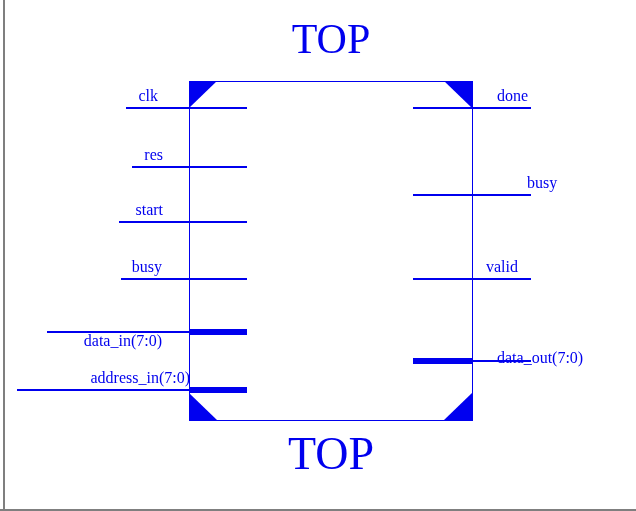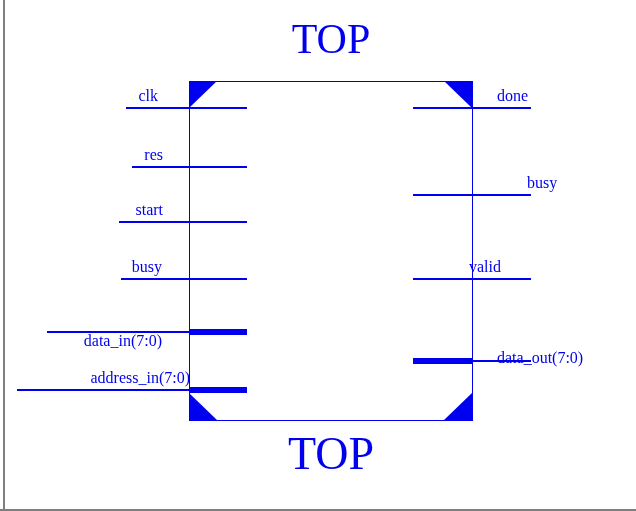--- a/index.html
+++ b/index.html
@@ -64,21 +64,21 @@
       <div class="port-label" style="right: 474px; top: 310px; margin-top: 21px;">data_in(7:0)</div>
       <div class="port-line" style="left: 47px; top: 331px; width: 142px;"></div>
       <div class="port-bus" style="left: 189px; top: 329px; width: 58px;"></div>
       <div class="port-label" style="right: 446px; top: 368px;">address_in(7:0)</div>
       <div class="port-line" style="left: 17px; top: 389px; width: 172px;"></div>
       <div class="port-bus" style="left: 189px; top: 387px; width: 58px;"></div>
       <div class="port-label" style="left: 497px; top: 86px;">done</div>
       <div class="port-line" style="left: 413px; top: 107px; width: 117.5px;"></div>
       <div class="port-label" style="left: 527px; top: 173px;">busy</div>
       <div class="port-line" style="left: 413px; top: 194px; width: 117.5px;"></div>
-      <div class="port-label" style="left: 469px; top: 257px;">valid</div>
+      <div class="port-label" style="left: 486px; top: 257px;">valid</div>
       <div class="port-line" style="left: 413px; top: 278px; width: 117.5px;"></div>
       <div class="port-label" style="left: 497px; top: 348px;">data_out(7:0)</div>
       <div class="port-bus" style="left: 413px; top: 358px; width: 59px;"></div>
       <div class="port-line" style="left: 472px; top: 360px; width: 58.5px;"></div>
     </div>
 
   <div class="title title-bottom">TOP</div>
 </div>
 
 </body></html>

